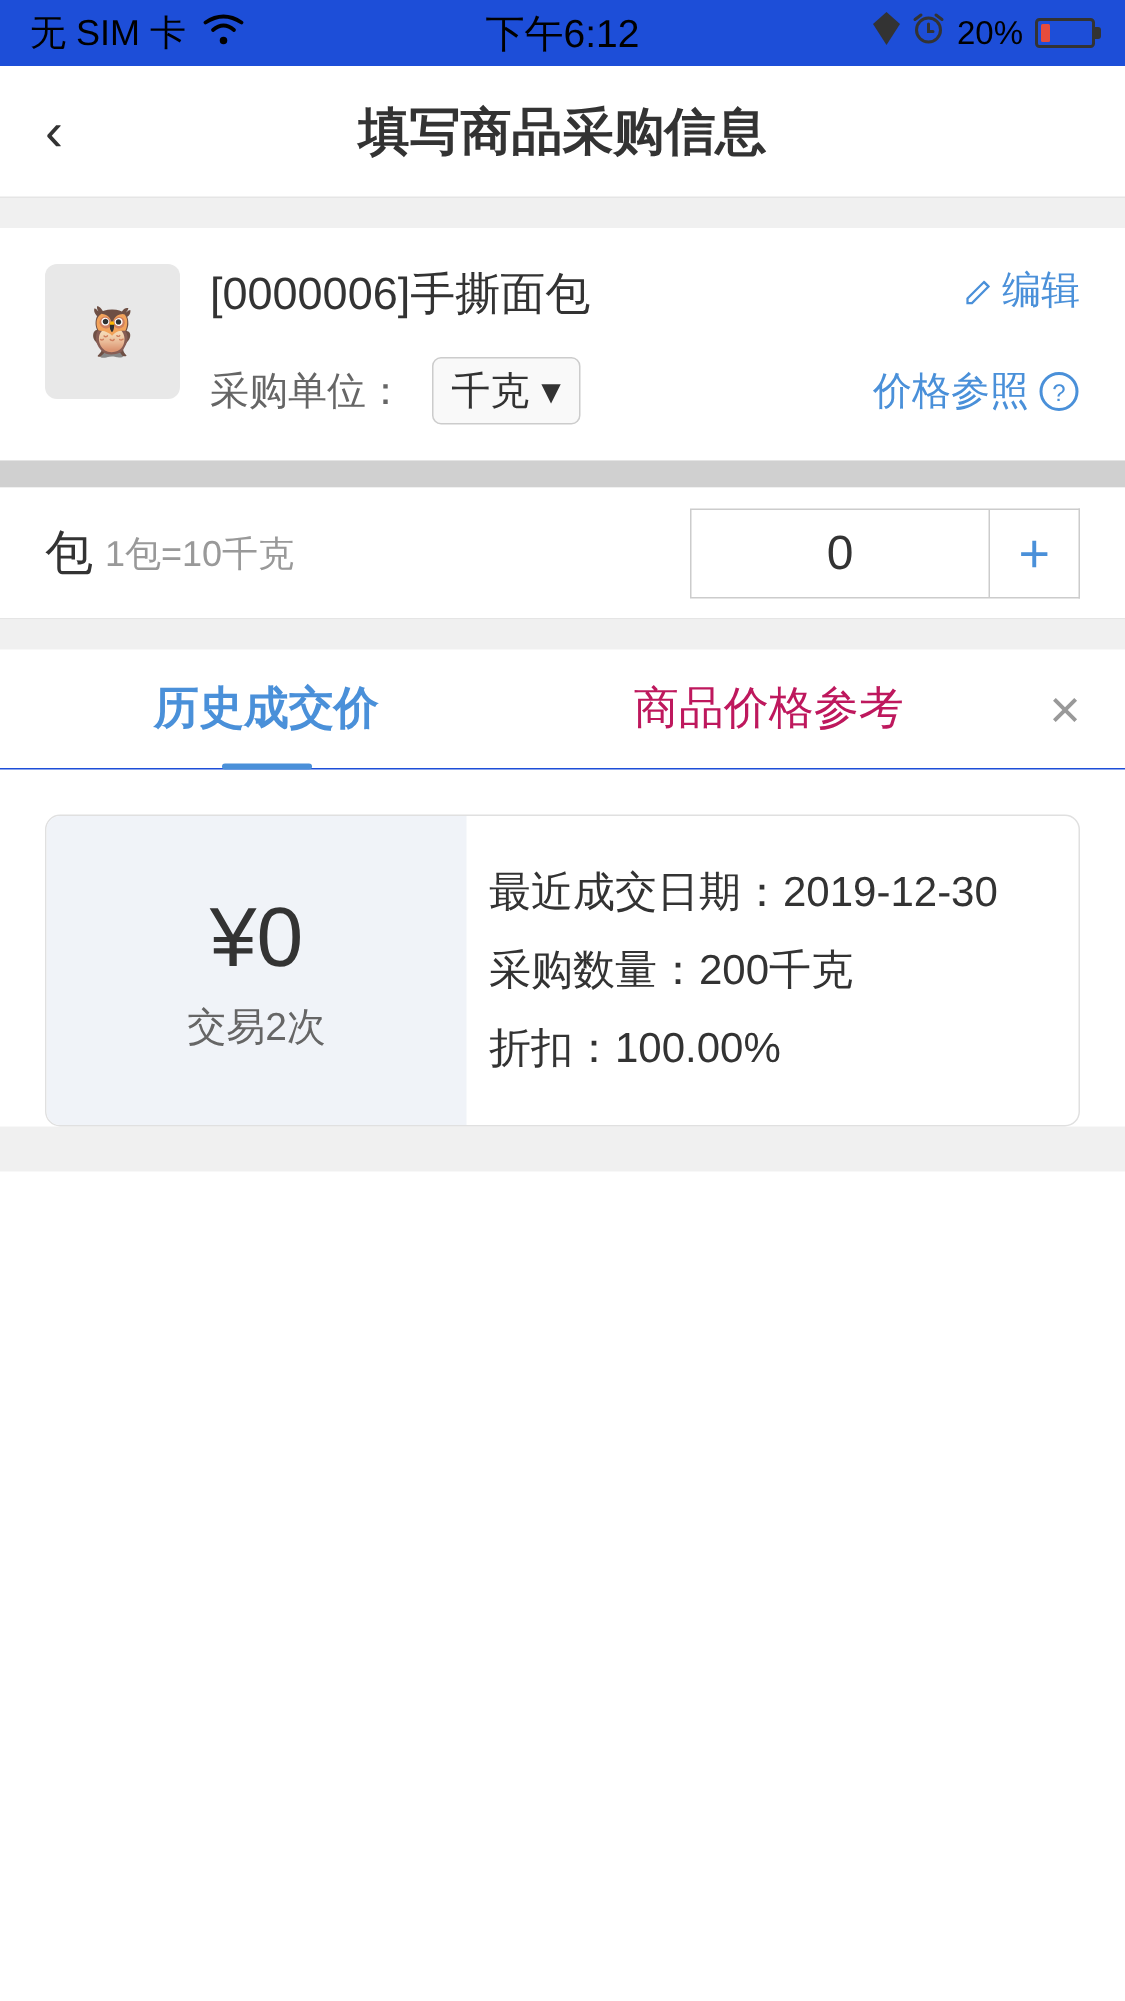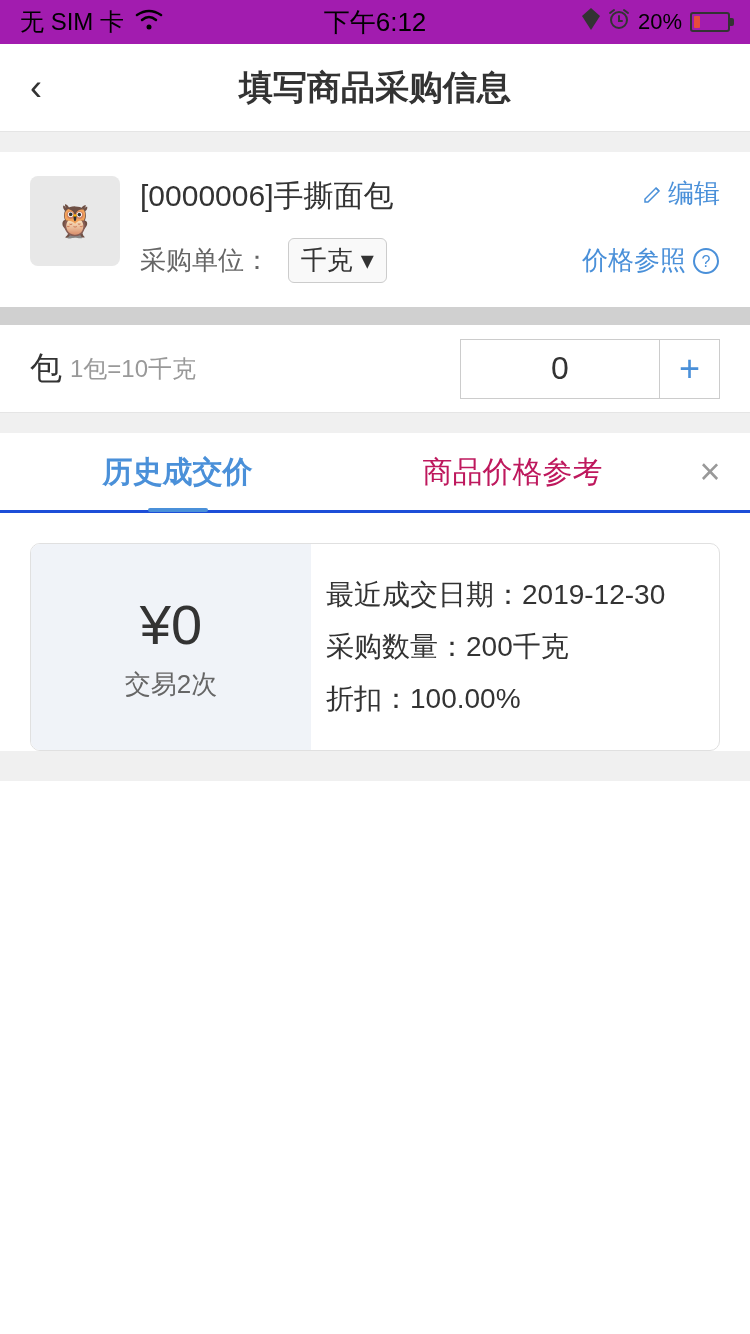--- a/index.html
+++ b/index.html
@@ -10,21 +10,21 @@
       background: #f0f0f0;
       font-family: -apple-system, "PingFang SC", "Helvetica Neue", Arial, sans-serif;
       font-size: 28px;
       color: #333;
     }
 
     
     .status-bar {
       width: 750px;
       height: 44px;
-      background: #a21caf;
+      background: #1d4ed8;
       display: flex;
       align-items: center;
       justify-content: space-between;
       padding: 0 20px;
       font-size: 24px;
       color: #000;
     }
     .status-left {
       display: flex;
       align-items: center;
@@ -229,21 +229,21 @@
     }
 
     
     .tabs-section {
       background: #fff;
       margin-top: 20px;
     }
     .tabs-header {
       display: flex;
       align-items: center;
-      border-bottom: 3px solid #1d4ed8;
+      border-bottom: 1px solid #1d4ed8;
       height: 80px;
       padding: 0 10px;
       position: relative;
     }
     .tab-item {
       flex: 1;
       text-align: center;
       font-size: 30px;
       color: #be185d;
       height: 80px;

